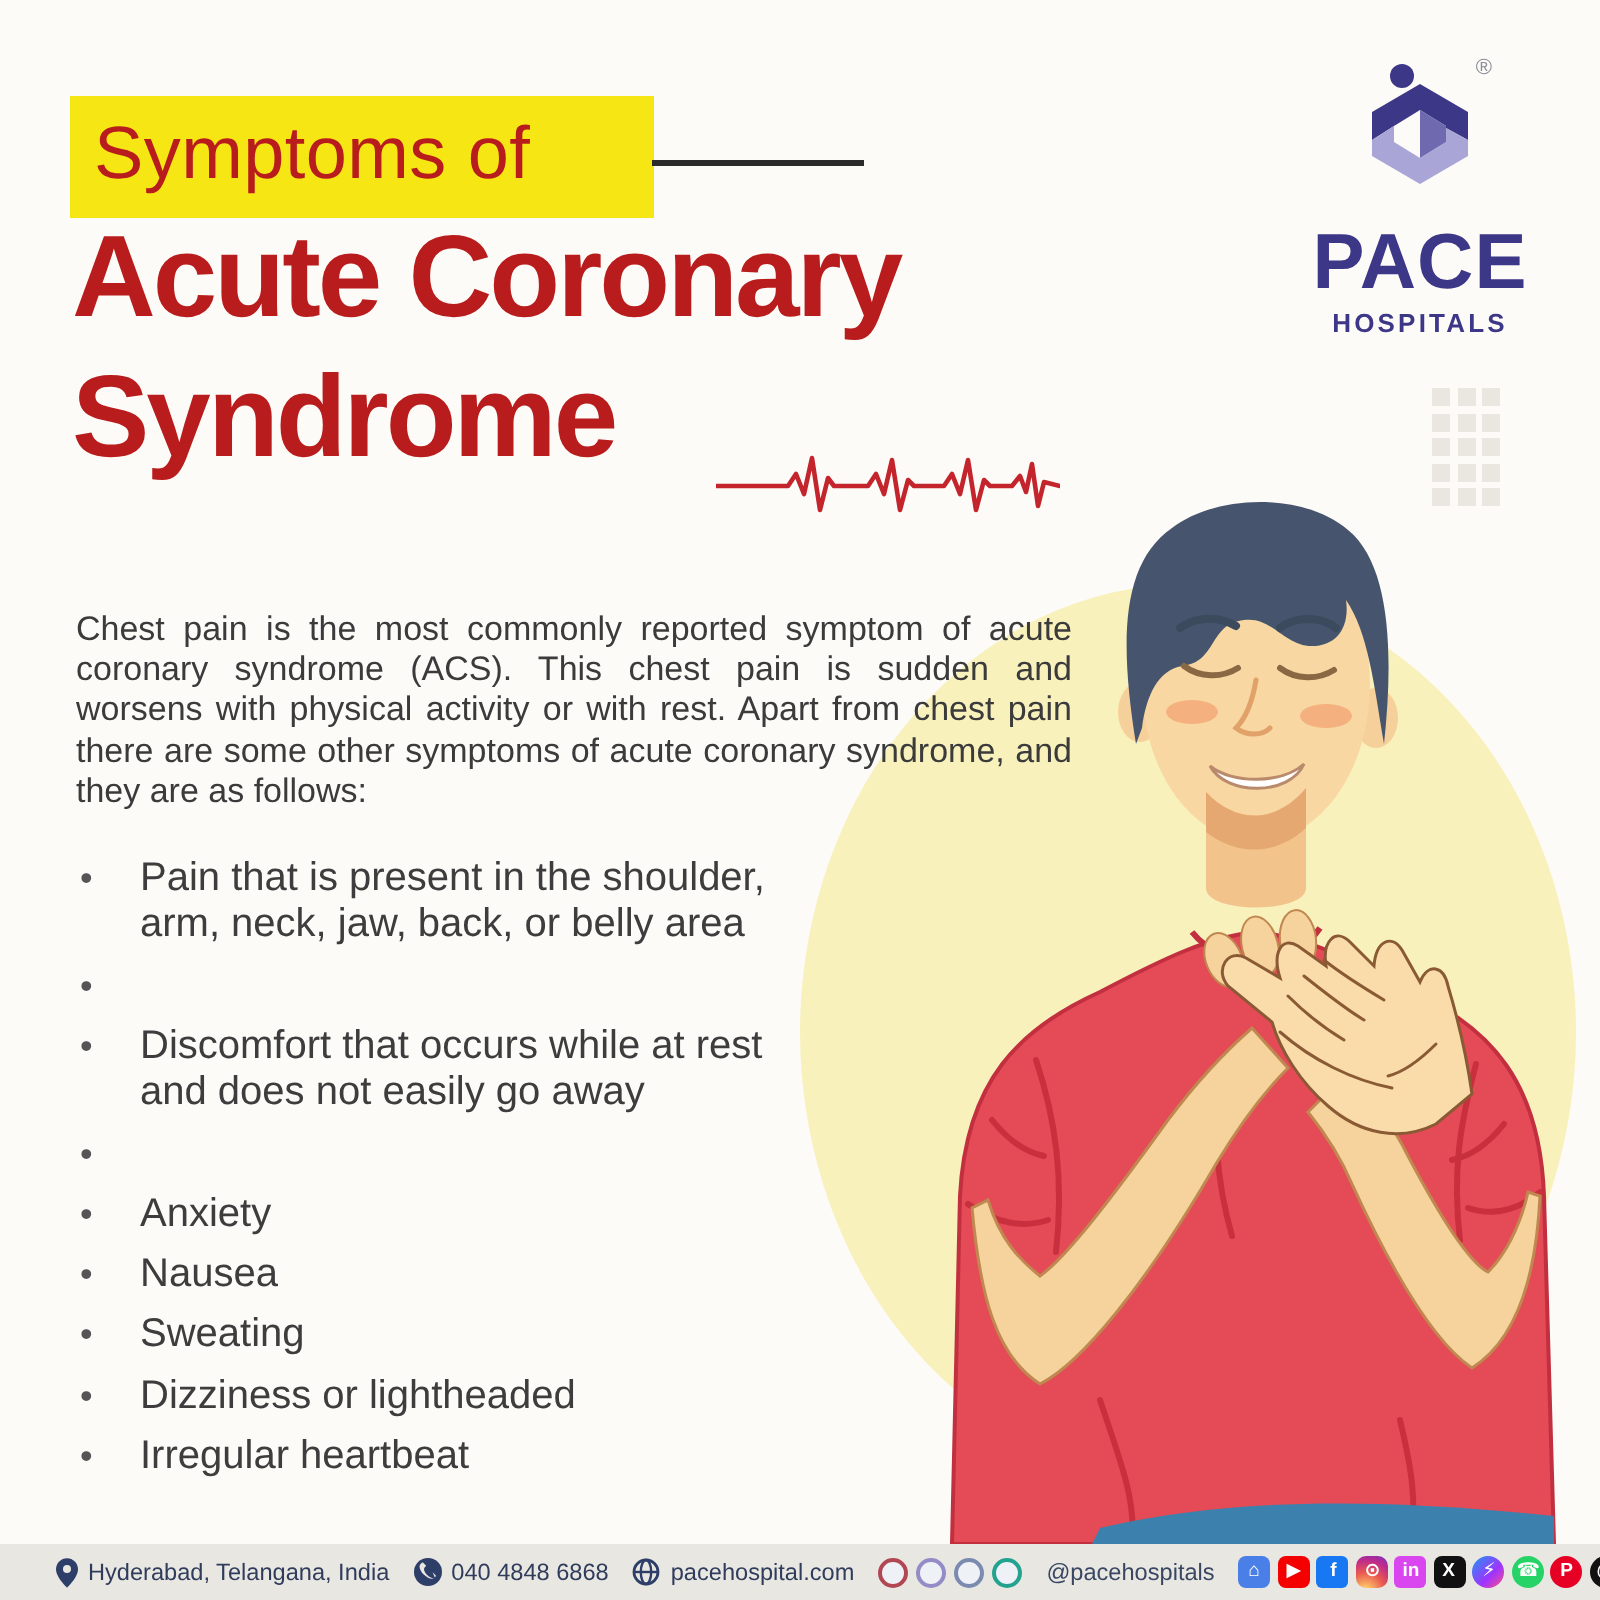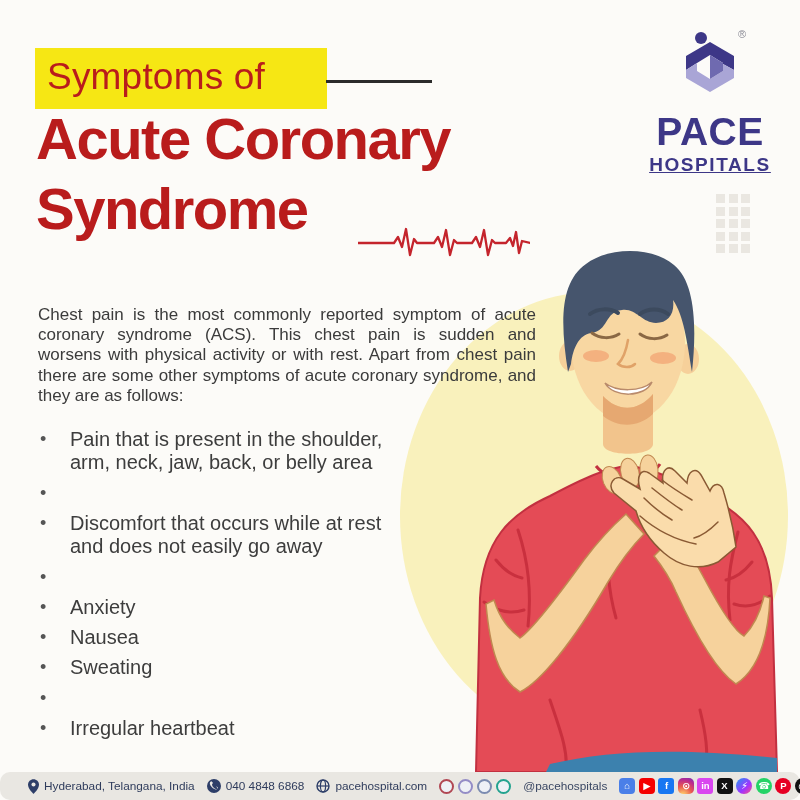--- a/index.html
+++ b/index.html
@@ -21,37 +21,37 @@
   .main-title{position:absolute;left:36px;top:104px;font-size:58px;font-weight:bold;
     color:#b91c1c;line-height:1.21;letter-spacing:-1.5px;white-space:pre-line;}
   .ecg{position:absolute;left:358px;top:224px;}
 
   
   .logo{position:absolute;left:648px;top:30px;width:124px;display:flex;flex-direction:column;
     align-items:center;color:#3d3787;}
   .logo-mark{position:relative;width:64px;height:62px;}
   .logo-reg{position:absolute;right:-4px;top:-2px;font-size:11px;color:#8a8a95;}
   .logo-name{font-size:39px;font-weight:bold;letter-spacing:.5px;line-height:1;margin-top:20px;}
-  .logo-sub{font-size:19px;font-weight:bold;letter-spacing:1.6px;line-height:1;margin-top:4px;text-decoration:underline;}
+  .logo-sub{font-size:13px;font-weight:bold;letter-spacing:1.6px;line-height:1;margin-top:4px;}
 
   
   .intro{position:absolute;left:38px;top:288px;width:498px;font-size:17px;line-height:1.19;
     color:#3b3b3b;text-align:justify;z-index:3;}
   .symptom-list{position:absolute;left:40px;top:428px;width:420px;margin:0;padding:0;
     list-style:none;z-index:3;}
   .symptom-list li{display:flex;margin-bottom:7px;color:#3d3d3d;}
   .symptom-list li .dot{width:30px;flex:0 0 30px;color:#555;font-size:18px;line-height:23px;}
   .symptom-list li .txt{font-size:20px;line-height:1.17;white-space:pre-line;}
 
   .illustration{position:absolute;left:400px;top:230px;z-index:2;}
 
   
   .footer{position:absolute;left:0;bottom:0;width:800px;height:28px;background:#e9e7e2;
     display:flex;align-items:center;padding:0 10px 0 28px;box-sizing:border-box;gap:12px;
-    font-size:11.8px;color:#2f3c5c;z-index:5;border-radius:10px;}
+    font-size:11.8px;color:#2f3c5c;z-index:5;}
   .fitem{display:flex;align-items:center;gap:5px;white-space:nowrap;}
   .badges{display:flex;align-items:center;gap:4px;}
   .badge{width:15px;height:15px;border-radius:50%;border:2.5px solid #999;background:#eef1f6;
     box-sizing:border-box;display:inline-block;}
   .handle{white-space:nowrap;color:#3a4763;}
   .socials{display:flex;align-items:center;gap:3.5px;}
   .soc{width:16px;height:16px;display:flex;align-items:center;justify-content:center;
     font-size:10px;font-weight:bold;overflow:hidden;}
   .soc b{font-weight:bold;transform:scale(.95);line-height:1;}
 </style>
@@ -199,20 +199,21 @@
       <li>
       <span class="dot">•</span>
       <span class="txt">Nausea</span>
     </li>
       <li>
       <span class="dot">•</span>
       <span class="txt">Sweating</span>
     </li>
       <li>
       <span class="dot">•</span>
+      <span class="txt">Dizziness or lightheaded</span>
     </li>
       <li>
       <span class="dot">•</span>
       <span class="txt">Irregular heartbeat</span>
     </li>
     </ul>
 
   <div class="footer">
     <span class="fitem">
       <svg width="11" height="15" viewBox="0 0 12 16">

